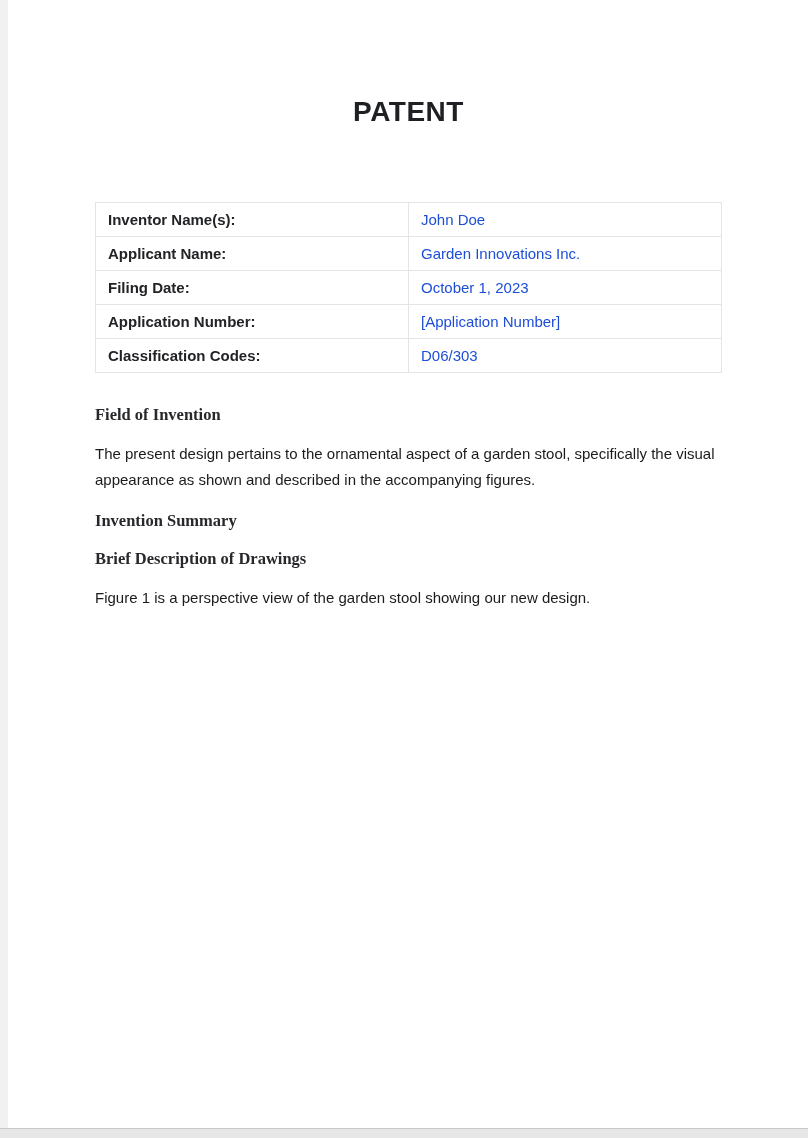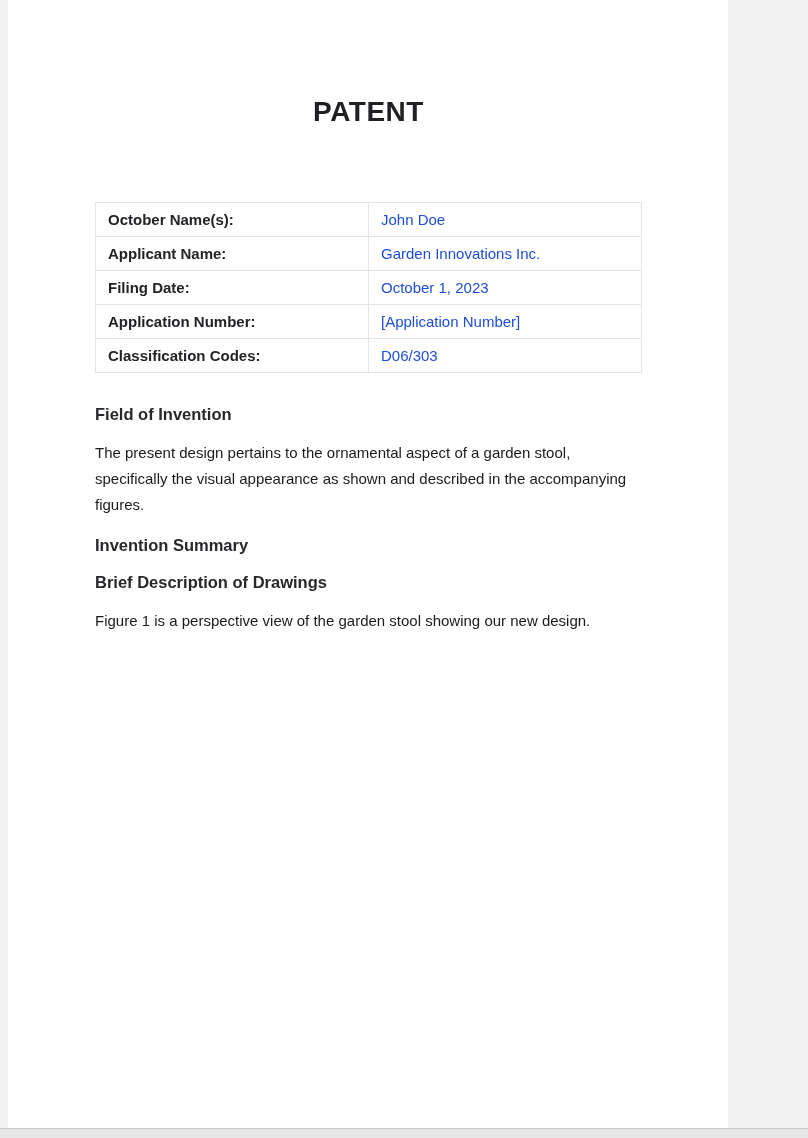--- a/index.html
+++ b/index.html
@@ -11,21 +11,21 @@
     overflow: hidden;
   }
   .canvas {
     position: absolute;
     inset: 0;
   }
   .page {
     position: absolute;
     left: 8px;
     top: 0;
-    width: 720px;
+    width: 800px;
     height: 1128px;
     background: #ffffff;
     padding: 96px 86px 40px 87px;
   }
   .doc-title {
     text-align: center;
     font-size: 28px;
     font-weight: 700;
     color: #1f2023;
     letter-spacing: 0.5px;
@@ -50,20 +50,21 @@
     width: 50%;
     color: #222326;
   }
   .section { margin-top: 0; }
   .section h2 {
     font-size: 16.5px;
     font-weight: 700;
     color: #27282b;
     margin-top: 18px;
     margin-bottom: 16px;
+    font-family: Liberation Serif, serif;
   }
   .section p {
     font-size: 15px;
     line-height: 26px;
     color: #1b1b1d;
     margin-bottom: 10px;
     margin-top: 16px;
   }
   .bottom-bar {
     position: absolute;
@@ -79,21 +80,21 @@
 <body>
 
 <div class="canvas">
   <div class="page">
 
     <h1 class="doc-title">PATENT</h1>
 
     <table class="info-table">
       <tbody>
         <tr>
-          <td class="lbl">October Name(s):</td>
+          <td class="lbl">Inventor Name(s):</td>
           <td>John Doe</td>
         </tr>
         <tr>
           <td class="lbl">Applicant Name:</td>
           <td>Garden Innovations Inc.</td>
         </tr>
         <tr>
           <td class="lbl">Filing Date:</td>
           <td>October 1, 2023</td>
         </tr>

